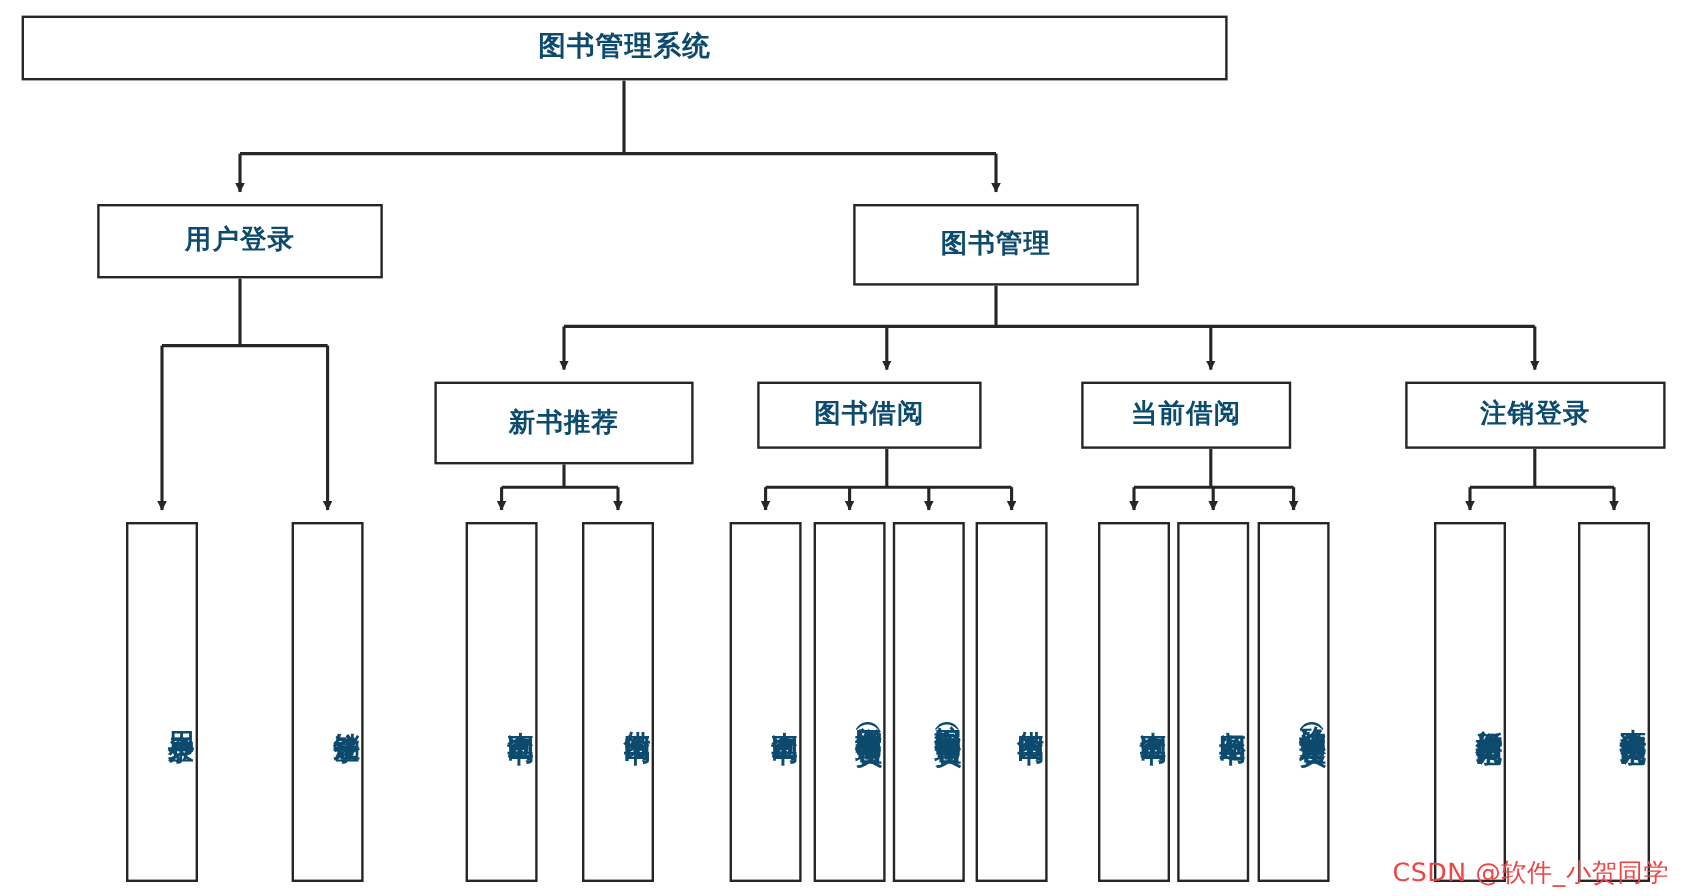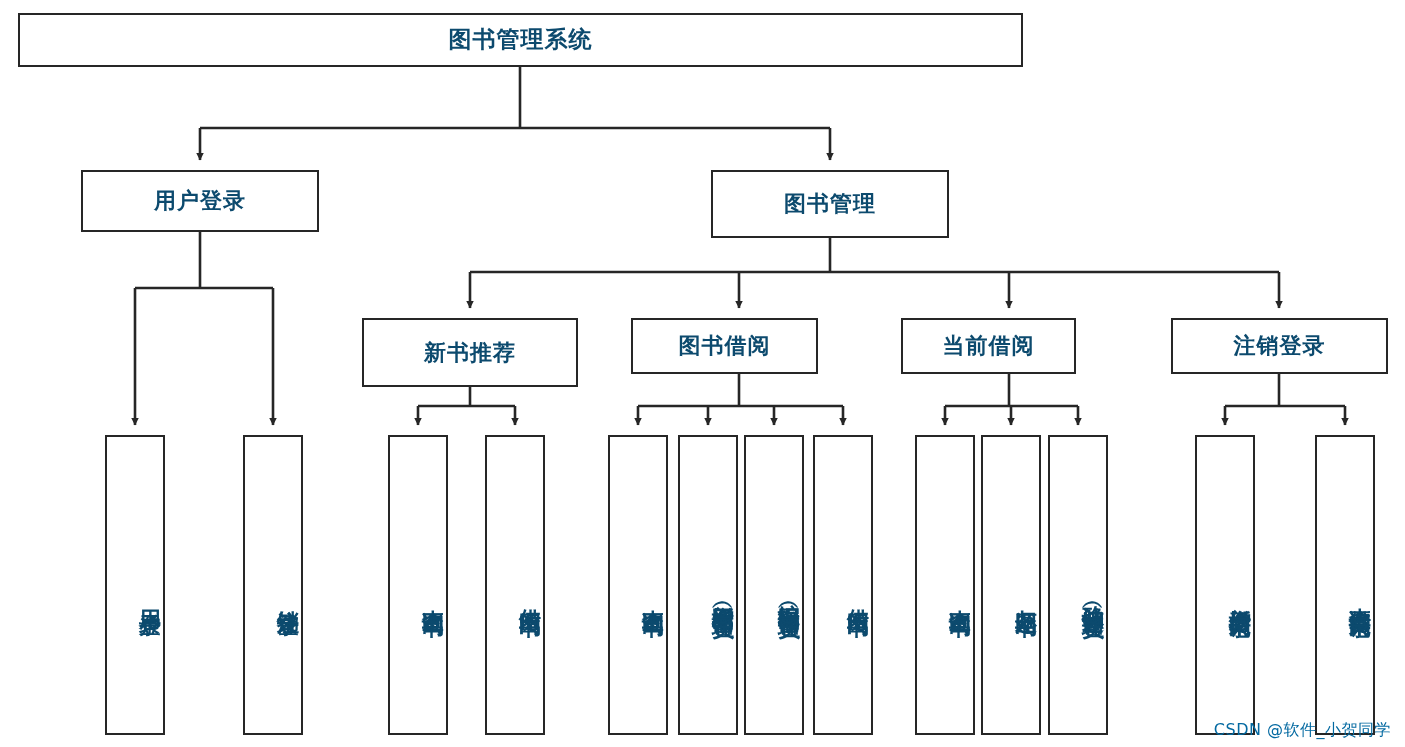--- a/index.html
+++ b/index.html
@@ -55,22 +55,22 @@
     text-orientation: upright;
     white-space: nowrap;
   }
   #root-node {
     font-size: 23px;
   }
   #watermark {
     position: absolute;
     right: 14px;
     bottom: 6px;
-    font-size: 16px;
-    color: #0369a1;
+    font-size: 21px;
+    color: #ef4444;
     white-space: nowrap;
     letter-spacing: 0.5px;
   }
 </style>
 </head>
 <body>
 
 <div id="diagram-root">
 
   <svg id="diagram-svg" viewBox="0 0 1405 747" xmlns="http://www.w3.org/2000/svg">

